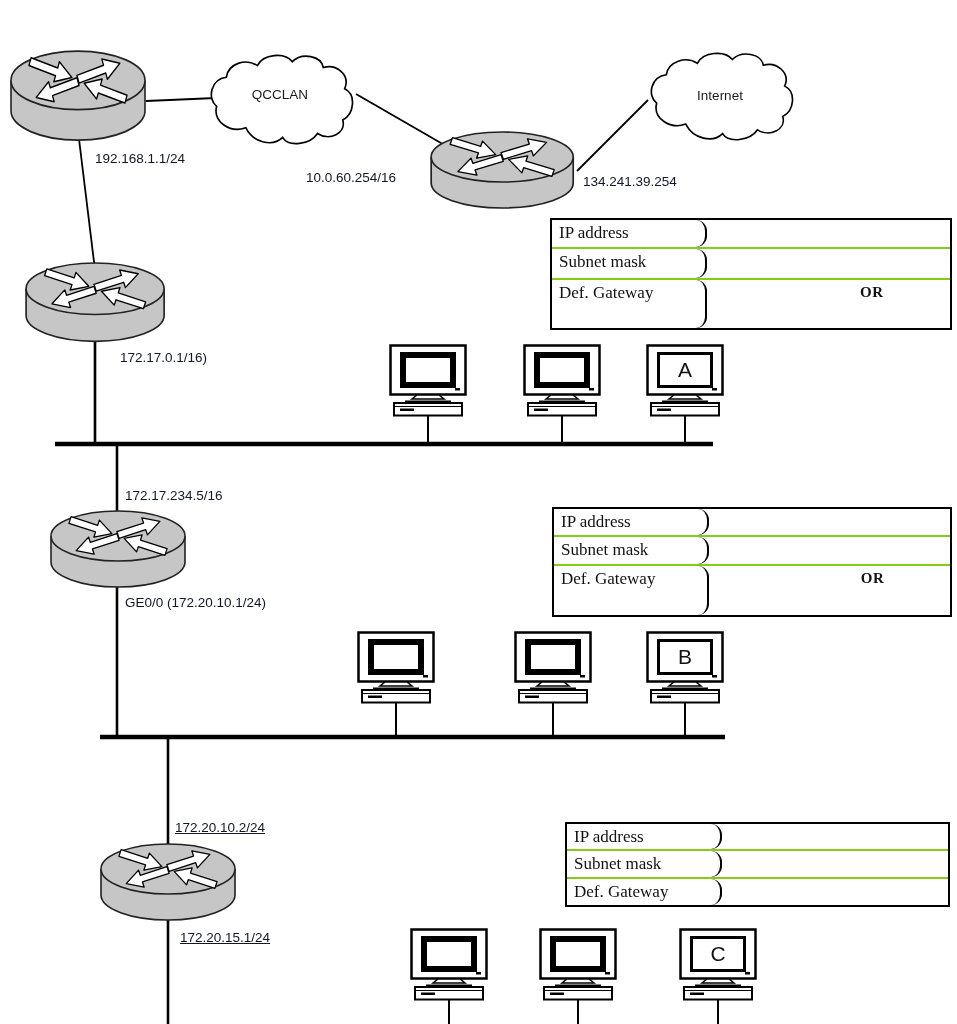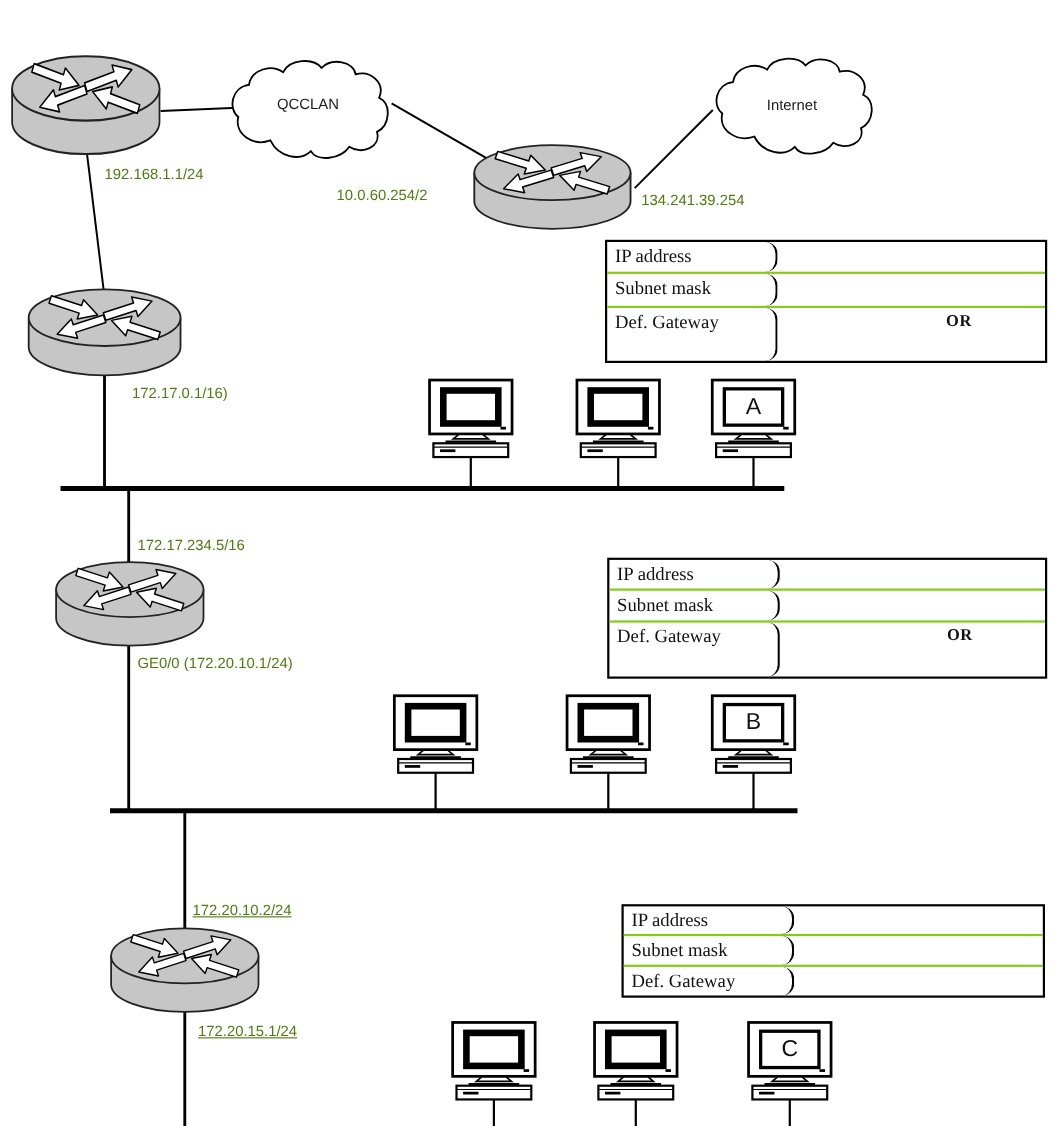--- a/index.html
+++ b/index.html
@@ -1,19 +1,19 @@
 <!DOCTYPE html>
 <html><head>
 <meta charset="utf-8">
 <style>
   html,body{margin:0;padding:0;background:#fff;}
   #stage{position:relative;width:957px;height:1024px;background:#fff;overflow:hidden;
          font-family:"Liberation Sans",sans-serif;color:#111;margin-top:44px;}
   svg{position:absolute;left:0;top:0;}
-  .lbl{position:absolute;font-size:13.5px;white-space:nowrap;color:#4d7c0f;}
+  .lbl{position:absolute;font-size:13.5px;white-space:nowrap;color:#0f172a;}
   .cloud-lbl{position:absolute;width:150px;text-align:center;font-size:13.5px;color:#1a1a1a;}
   .host-letter{position:absolute;width:50px;height:30px;display:flex;align-items:center;
                justify-content:center;font-size:21px;color:#111;background:#fff;}
   .cfg-table{position:absolute;border:2px solid #000;background:#fff;}
   .t1{left:550px;top:174px;width:398px;}
   .t2{left:552px;top:463px;width:396px;}
   .t3{left:565px;top:778px;width:381px;}
   .trow{display:flex;}
   .bt{border-top:2px solid #84cc16;}
   .tlabel{width:146px;border-right:2px solid #000;font-family:"Liberation Serif",serif;
@@ -103,21 +103,21 @@
 
     <use href="#pc-icon" xlink:href="#pc-icon" transform="translate(410,884)"></use>
     <use href="#pc-icon" xlink:href="#pc-icon" transform="translate(539,884)"></use>
     <use href="#pc-icon" xlink:href="#pc-icon" transform="translate(679,884)"></use>
   </svg>
 
   <div class="cloud-lbl" style="left:205px;top:43px;">QCCLAN</div>
   <div class="cloud-lbl" style="left:645px;top:44px;">Internet</div>
 
   <div class="lbl" style="left:95px;top:107px;">192.168.1.1/24</div>
-  <div class="lbl" style="left:306px;top:126px;">10.0.60.254/2</div>
+  <div class="lbl" style="left:306px;top:126px;">10.0.60.254/16</div>
   <div class="lbl" style="left:583px;top:130px;">134.241.39.254</div>
   <div class="lbl" style="left:120px;top:306px;">172.17.0.1/16)</div>
   <div class="lbl" style="left:125px;top:444px;">172.17.234.5/16</div>
   <div class="lbl" style="left:125px;top:551px;">GE0/0 (172.20.10.1/24)</div>
   <div class="lbl" style="left:175px;top:776px;text-decoration:underline;">172.20.10.2/24</div>
   <div class="lbl" style="left:180px;top:886px;text-decoration:underline;">172.20.15.1/24</div>
 
   <div class="host-letter" style="left:660px;top:311px;">A</div>
   <div class="host-letter" style="left:660px;top:598px;">B</div>
   <div class="host-letter" style="left:693px;top:895px;">C</div>

